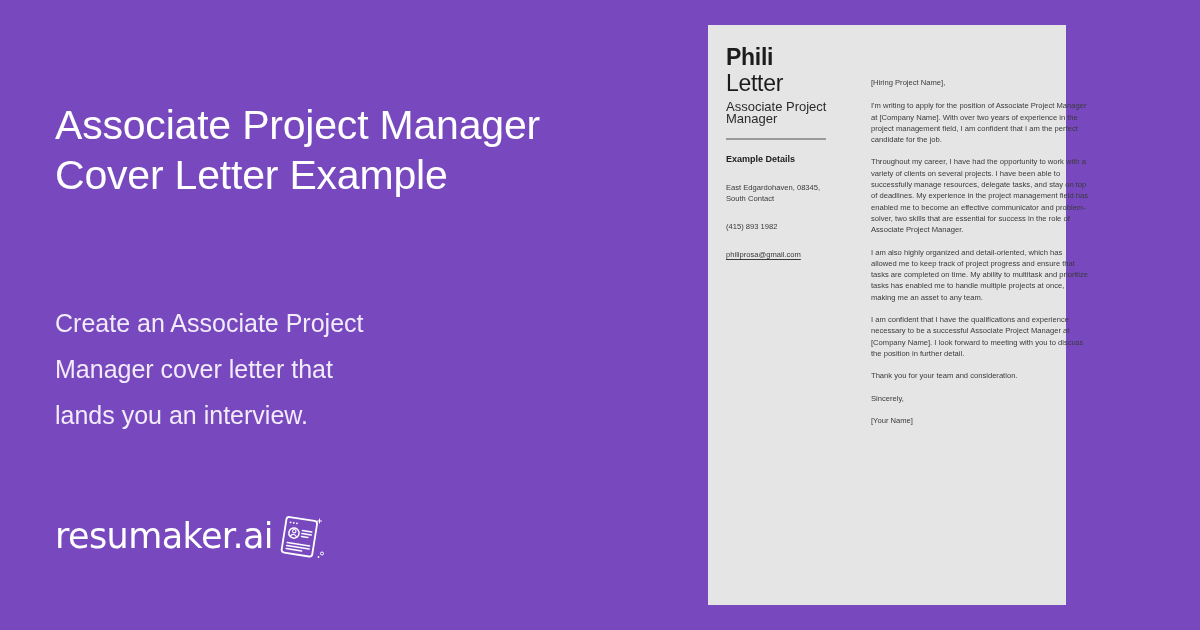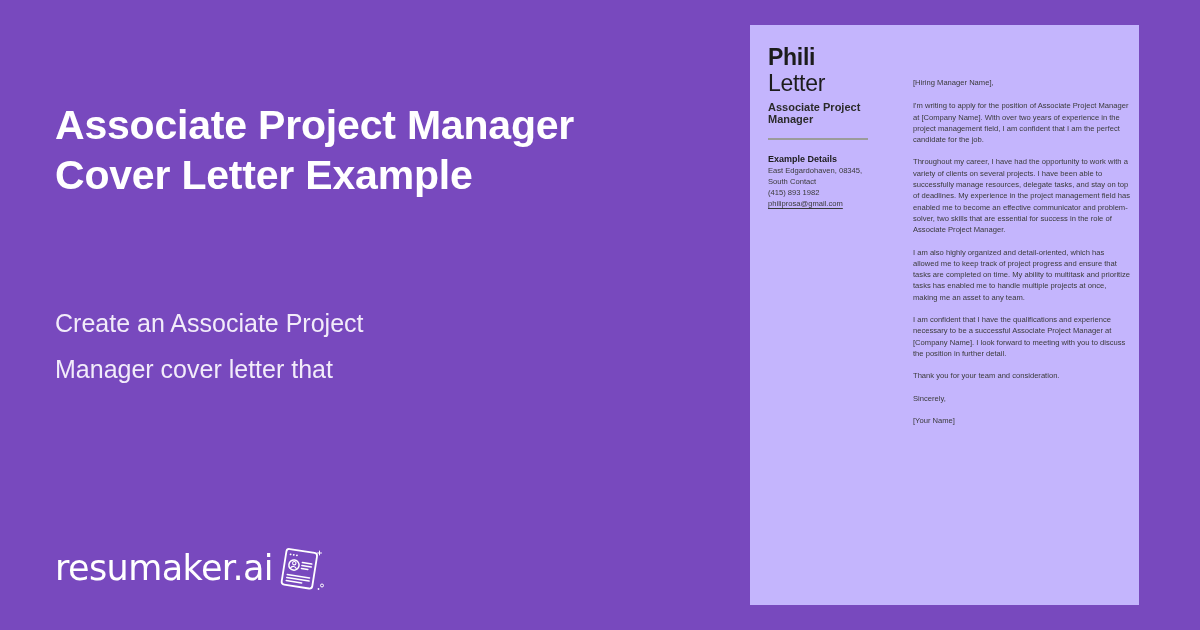--- a/index.html
+++ b/index.html
@@ -30,21 +30,21 @@
     height: 630px;
   }
   .promo-title {
     position: absolute;
     left: 55px;
     top: 100px;
     width: 620px;
     color: #ffffff;
     font-size: 41px;
     line-height: 50px;
-    font-weight: 700;
+    font-weight: 400;
     letter-spacing: -0.2px;
   }
   .promo-title .line {
     display: block;
     white-space: nowrap;
   }
   .promo-sub {
     position: absolute;
     left: 55px;
     top: 297px;
@@ -57,21 +57,21 @@
   .promo-sub .line {
     display: block;
     white-space: nowrap;
     margin-top: 6px;
   }
 
   
   .logo {
     position: absolute;
     left: 55px;
-    top: 545px;
+    top: 513px;
     height: 46px;
     display: flex;
     align-items: center;
     justify-content: space-between;
   }
   .logo-word {
     color: #ffffff;
     font-size: 35px;
     line-height: 38px;
     font-weight: 400;
@@ -81,25 +81,25 @@
   .logo-mark {
     position: relative;
     width: 52px;
     height: 46px;
     margin-left: 2px;
   }
 
   
   .doc-card {
     position: absolute;
-    left: 750px;
+    left: 708px;
     top: 25px;
-    width: 389px;
+    width: 358px;
     height: 580px;
-    background: #c4b5fd;
+    background: #e5e5e5;
   }
   .doc-inner {
     position: absolute;
     left: 0;
     top: 0;
     width: 410px;
     height: 580px;
   }
 
   
@@ -119,39 +119,39 @@
   .name-last {
     color: #1c1c1c;
     font-size: 23px;
     line-height: 26px;
     font-weight: 300;
     letter-spacing: -0.3px;
   }
   .job-title {
     margin-top: 5px;
     color: #2b2b2b;
-    font-size: 11px;
+    font-size: 13px;
     line-height: 12px;
-    font-weight: 700;
+    font-weight: 400;
   }
   .divider {
     margin-top: 13px;
     width: 100px;
     height: 1.5px;
     background: #9b9b9b;
   }
   .contact-head {
     margin-top: 13px;
     color: #1c1c1c;
     font-size: 9px;
     line-height: 12px;
     font-weight: 700;
   }
   .contact-line {
-    margin-top: 0;
+    margin-top: 17px;
     color: #3a3a3a;
     font-size: 7.6px;
     line-height: 11px;
     font-weight: 400;
   }
   .contact-line.email {
     text-decoration: underline;
     text-underline-offset: 1.5px;
   }
 
@@ -182,20 +182,21 @@
   <div class="promo">
 
     <div class="promo-title">
       <span class="line">Associate Project Manager</span>
       <span class="line">Cover Letter Example</span>
     </div>
 
     <div class="promo-sub">
       <span class="line">Create an Associate Project</span>
       <span class="line">Manager cover letter that</span>
+      <span class="line">lands you an interview.</span>
     </div>
 
     <div class="logo">
       <span class="logo-word">resumaker.ai</span>
       <span class="logo-mark">
         <svg width="52" height="46" viewBox="0 0 52 46" fill="none" xmlns="http://www.w3.org/2000/svg">
           <g transform="rotate(9 26 23)">
             <rect x="9" y="6" width="31" height="36" rx="3" stroke="#ffffff" stroke-width="1.8" fill="none"></rect>
             <circle cx="13.6" cy="11.2" r="0.95" fill="#ffffff"></circle>
             <circle cx="16.8" cy="11.2" r="0.95" fill="#ffffff"></circle>
@@ -232,21 +233,21 @@
         <div class="divider"></div>
 
         <div class="contact-head">Example Details</div>
         <div class="contact-line">East Edgardohaven, 08345,</div>
         <div class="contact-line" style="margin-top:0">South Contact</div>
         <div class="contact-line">(415) 893 1982</div>
         <div class="contact-line email">philiprosa@gmail.com</div>
       </div>
 
       <div class="doc-body">
-        <p class="letter-p tight">[Hiring Manager Name],</p>
+        <p class="letter-p tight">[Hiring Project Name],</p>
         <p class="letter-p">I'm writing to apply for the position of Associate Project Manager at [Company Name]. With over two years of experience in the project management field, I am confident that I am the perfect candidate for the job.</p>
         <p class="letter-p">Throughout my career, I have had the opportunity to work with a variety of clients on several projects. I have been able to successfully manage resources, delegate tasks, and stay on top of deadlines. My experience in the project management field has enabled me to become an effective communicator and problem-solver, two skills that are essential for success in the role of Associate Project Manager.</p>
         <p class="letter-p">I am also highly organized and detail-oriented, which has allowed me to keep track of project progress and ensure that tasks are completed on time. My ability to multitask and prioritize tasks has enabled me to handle multiple projects at once, making me an asset to any team.</p>
         <p class="letter-p">I am confident that I have the qualifications and experience necessary to be a successful Associate Project Manager at [Company Name]. I look forward to meeting with you to discuss the position in further detail.</p>
         <p class="letter-p">Thank you for your team and consideration.</p>
         <p class="letter-p">Sincerely,</p>
         <p class="letter-p">[Your Name]</p>
       </div>
 
     </div>

